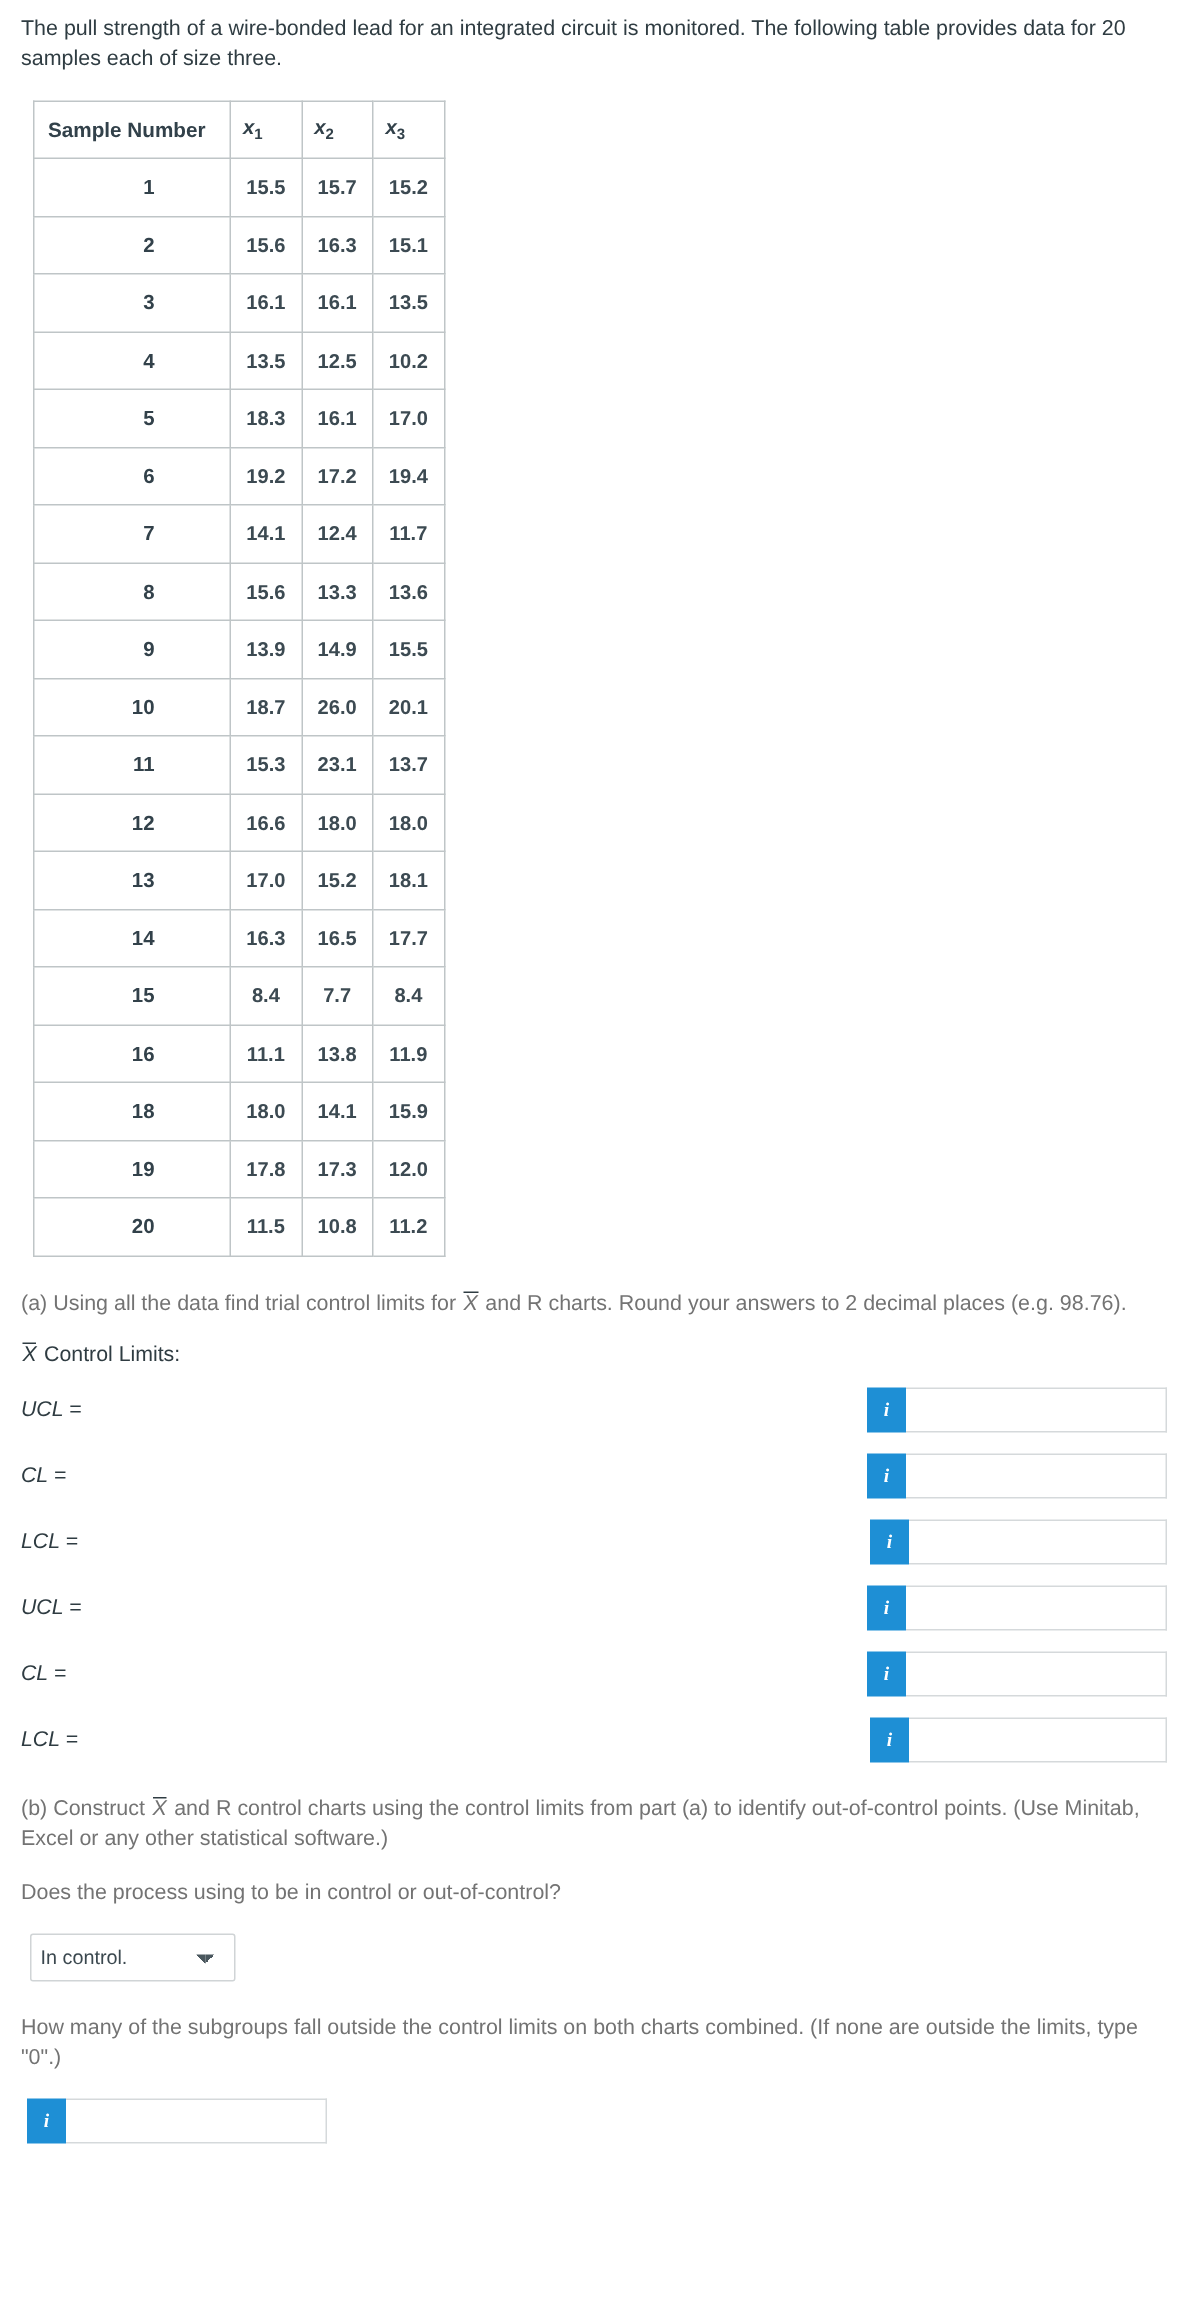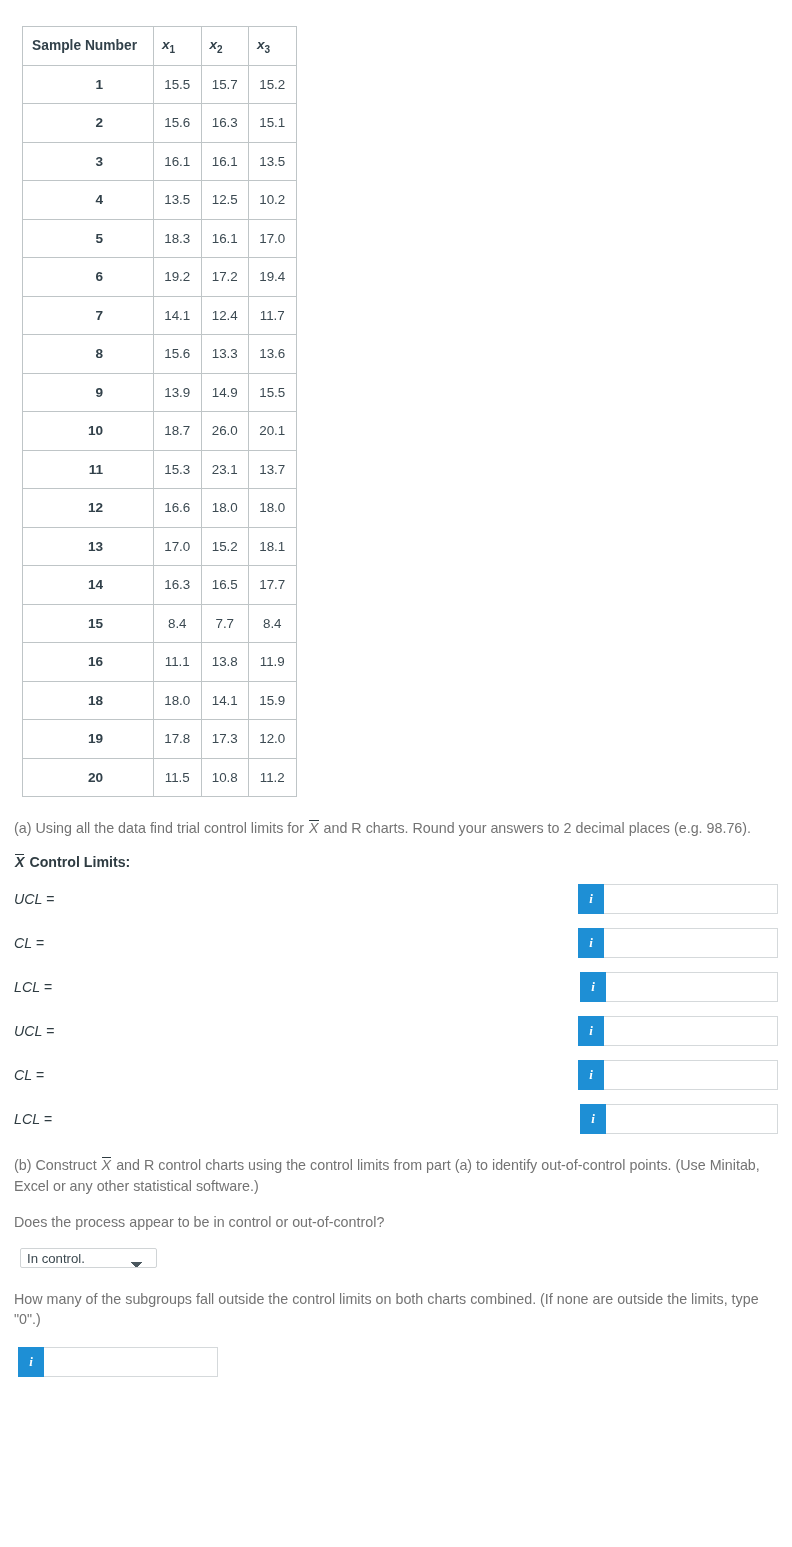--- a/index.html
+++ b/index.html
@@ -69,35 +69,35 @@
     font-weight: bold;
     font-size: 13.6px;
     color: #32414a;
     padding-right: 50px;
   }
   table.data-table td.val-cell {
     text-align: center;
     padding: 0 4px;
     font-size: 13.4px;
     color: #3c4a52;
+    font-weight: bold;
   }
 
   
   .qtext {
     margin-top: 21px;
     line-height: 1.42;
     color: #737373;
     max-width: 760px;
   }
   .qtext.tight { margin-top: 16px; }
   .sublabel {
     margin-top: 16px;
     color: #2f3c42;
     font-size: 14.2px;
-    font-weight: bold;
   }
   .ital { font-style: italic; }
   .xbar {
     display: inline-block;
     border-top: 1.2px solid #2f3c42;
     padding-top: 0px;
     line-height: 1.05;
     font-style: italic;
     margin: 0 1px;
   }
@@ -154,21 +154,21 @@
   .w-lcl { width: 172px; }
   .w-plain { width: 174px; }
 
   
   .select-wrap {
     margin-top: 16px;
     margin-left: 6px;
   }
   select.control-select {
     width: 137px;
-    height: 20px;
+    height: 32px;
     border: 1px solid #d0d4d6;
     background: #ffffff;
     font-family: "Liberation Sans", sans-serif;
     font-size: 13.2px;
     color: #3b484f;
     padding: 0 6px;
     box-sizing: border-box;
     border-radius: 2px;
     -webkit-appearance: none;
     -moz-appearance: none;
@@ -182,20 +182,21 @@
     background-size: 6px 6px, 6px 6px;
     background-repeat: no-repeat;
   }
   .final-field { margin-top: 17px; margin-left: 4px; }
 </style>
 </head>
 <body>
 
 <div class="page">
 
+  <p class="intro">The pull strength of a wire-bonded lead for an integrated circuit is monitored. The following table provides data for 20 samples each of size three.</p>
 
   <table class="data-table">
     <thead>
       <tr>
         <th class="sample-head">Sample Number</th>
         <th class="x-head"><i>x</i><sub>1</sub></th>
         <th class="x-head"><i>x</i><sub>2</sub></th>
         <th class="x-head"><i>x</i><sub>3</sub></th>
       </tr>
     </thead>
@@ -371,21 +372,21 @@
     <span class="input-group">
       <button class="info-btn">i</button>
       <input class="answer-input w-lcl" type="text" value="" style="">
     </span>
   </div>
 
   <div class="qtext">
     <span>(b) Construct </span><span class="xbar">X</span><span> and R control charts using the control limits from part (a) to identify out-of-control points. (Use Minitab, Excel or any other statistical software.)</span>
   </div>
 
-  <div class="qtext tight">Does the process appear to be in control or out-of-control?</div>
+  <div class="qtext tight">Does the process using to be in control or out-of-control?</div>
 
   <div class="select-wrap">
     <select class="control-select"><option>In control.</option><option>Out-of-control.</option></select>
   </div>
 
   <div class="qtext">How many of the subgroups fall outside the control limits on both charts combined. (If none are outside the limits, type "0".)</div>
 
   <div class="final-field">
     <span class="input-group">
       <button class="info-btn">i</button>

